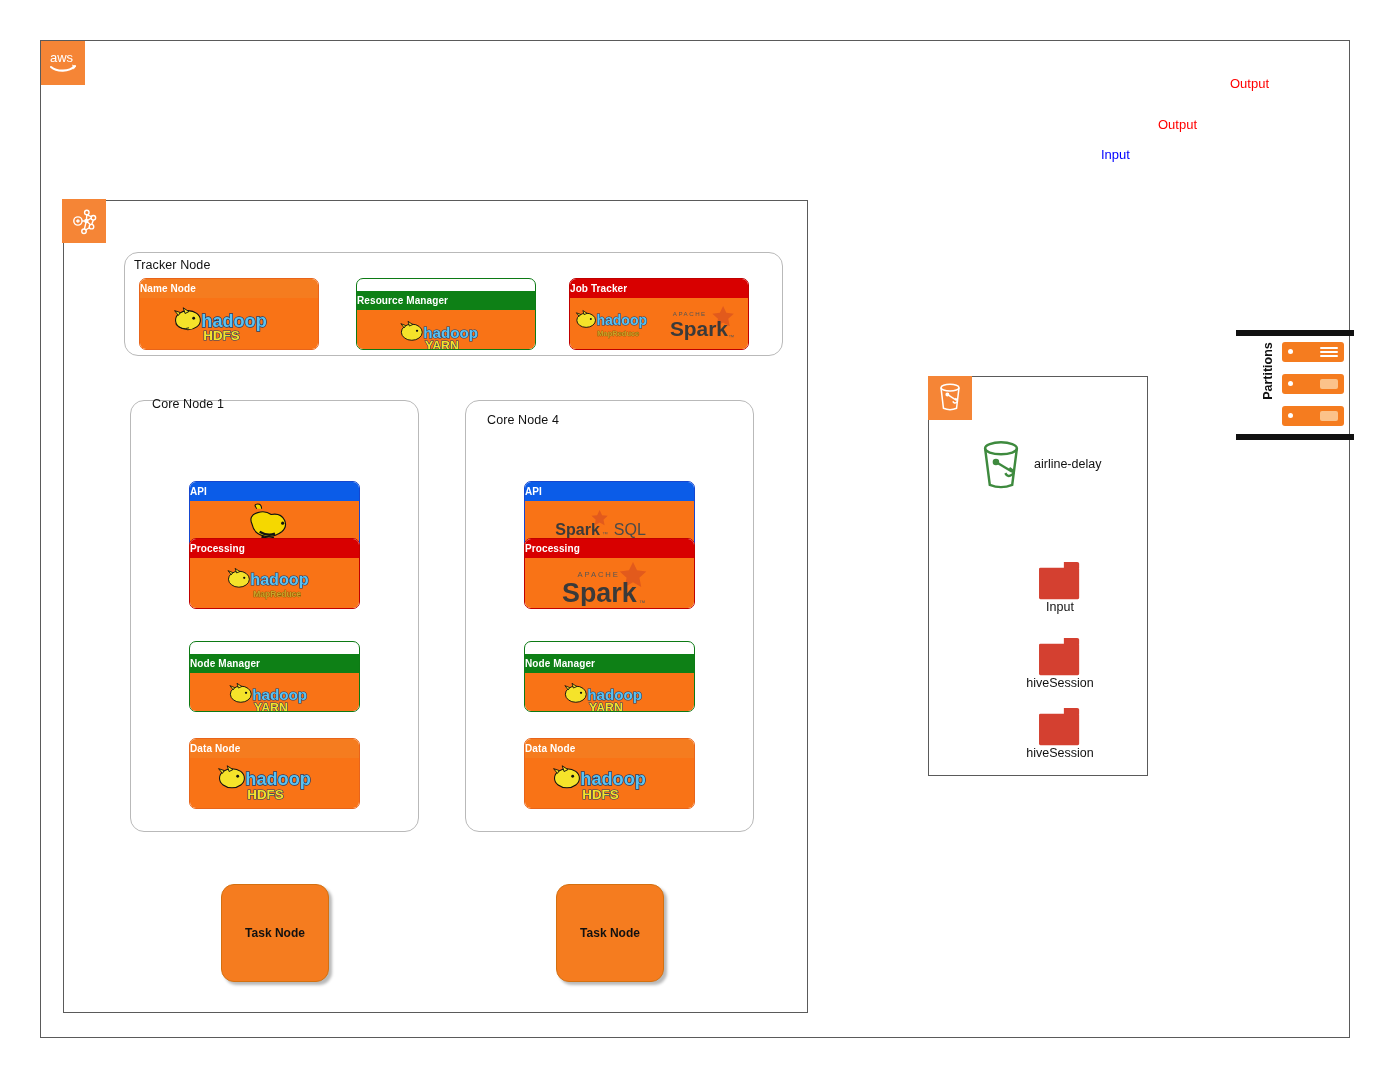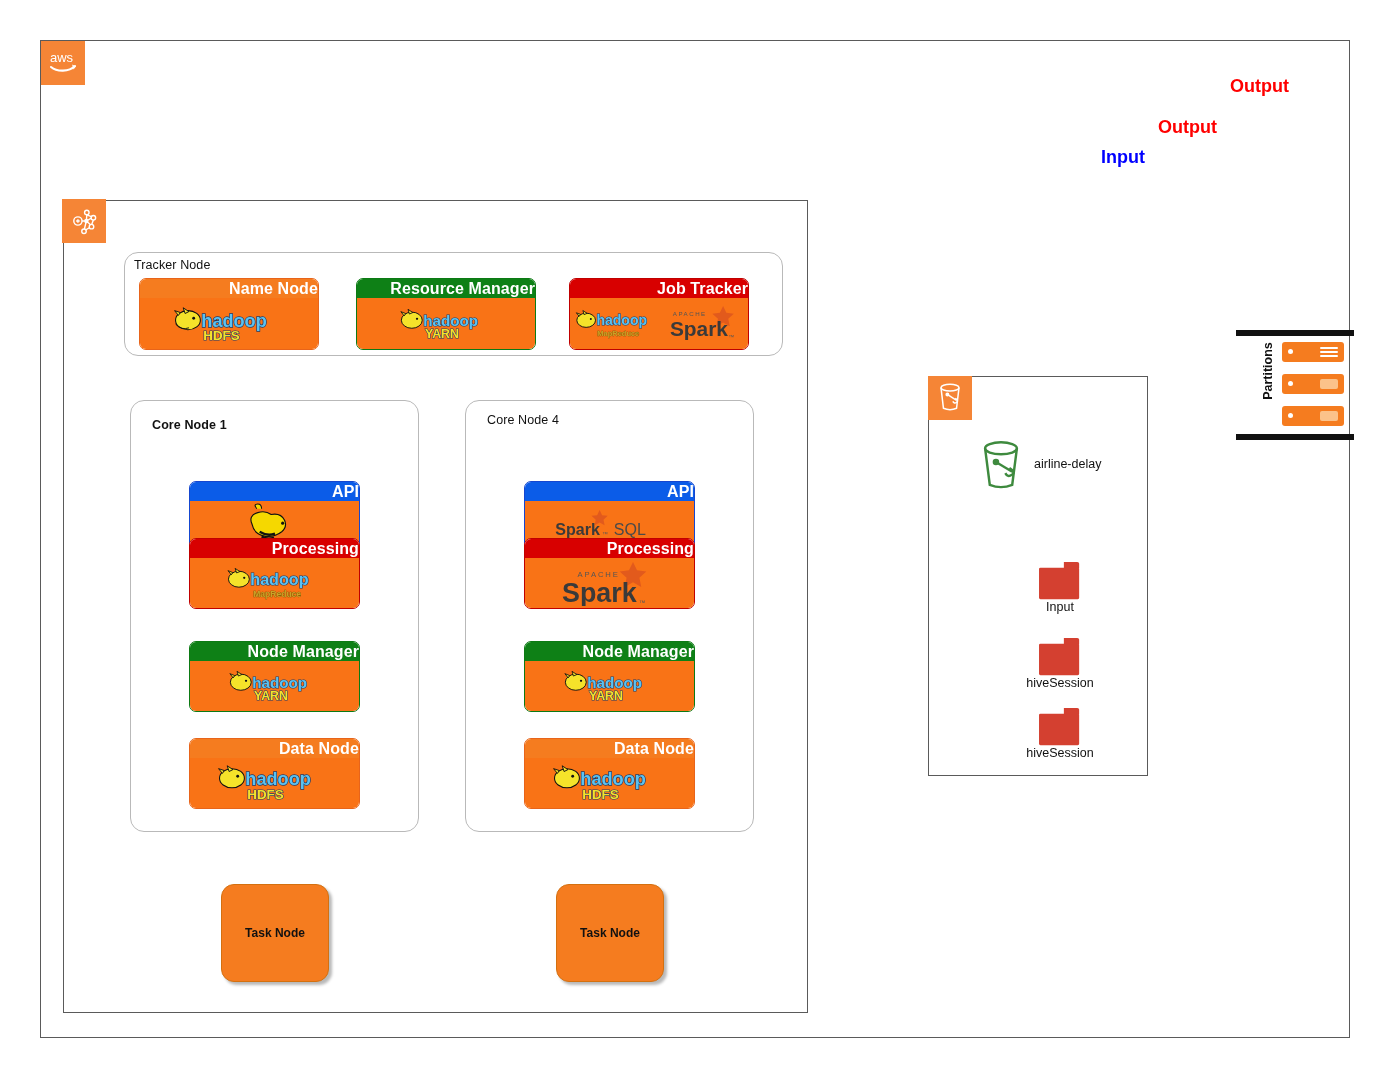--- a/index.html
+++ b/index.html
@@ -18,32 +18,32 @@
   #emr-badge{left:62px;top:199px;width:44px;height:44px;background:#F58536;
              display:flex;align-items:center;justify-content:center;}
 
   
   .group{border:1px solid #b9b9b9;border-radius:14px;background:#fff;}
   .group-title{position:absolute;font-size:12.5px;color:#111;font-weight:400;letter-spacing:.1px;}
 
   #master-node{left:124px;top:252px;width:659px;height:104px;}
   #master-node-title{left:134px;top:258px;}
   #core-node-1{left:130px;top:400px;width:289px;height:432px;}
-  #core-node-1-title{left:152px;top:418px;font-weight:bold;}
+  #core-node-1-title{left:152px;top:397px;}
   #core-node-2{left:465px;top:400px;width:289px;height:432px;}
   #core-node-2-title{left:487px;top:413px;}
 
   
   .card{border-radius:7px;overflow:hidden;background:#fff;border:1px solid #999;}
-  .card .hdr{height:19px;line-height:19px;text-align:right;color:#fff;
-             font-size:16px;font-weight:bold;letter-spacing:.1px;}
+  .card .hdr{height:19px;line-height:19px;text-align:left;color:#fff;
+             font-size:10px;font-weight:bold;letter-spacing:.1px;}
   .card .body{background:#f97316;display:flex;align-items:center;justify-content:center;gap:8px;}
 
   .c-orange{border-color:#E8641A;} .c-orange .hdr{background:#F57C1F;}
-  .c-green {border-color:#0C7A14;} .c-green  .hdr{background:#0E8016;}
+  .c-green {border-color:#0C7A14;} .c-green  .hdr{background:#0E8016;margin-top:12px;}
   .c-red   {border-color:#C00000;} .c-red    .hdr{background:#D80000;}
   .c-blue  {border-color:#1546CF;margin-top:44px;} .c-blue   .hdr{background:#0B5CE8;}
 
   
   #card-name-node      {left:139px;top:278px;width:180px;height:72px;}
   #card-resource-mgr   {left:356px;top:278px;width:180px;height:72px;}
   #card-job-tracker    {left:569px;top:278px;width:180px;height:72px;}
   #card-name-node .body,#card-resource-mgr .body,#card-job-tracker .body{height:51px;}
 
   
@@ -91,21 +91,21 @@
         font-size:12.5px;font-weight:bold;color:#111;text-align:center;}
   .server{position:absolute;left:46px;width:62px;height:20px;background:#F57C1F;border-radius:3px;}
   .server .led{position:absolute;left:6px;top:7px;width:5px;height:5px;border-radius:50%;background:#fff;}
   .server .vent{position:absolute;right:6px;top:5px;width:18px;height:10px;}
   .server .vent i{display:block;height:2px;background:#fff;margin-bottom:2px;border-radius:1px;}
   .server .vent.solid{background:#FBC28A;border-radius:2px;}
   #server-1{top:12px;} #server-2{top:44px;} #server-3{top:76px;}
 
   
   #wires{position:absolute;left:0;top:0;width:1391px;height:1081px;pointer-events:none;}
-  .wire-label{position:absolute;font-size:18px;font-weight:bold;}
+  .wire-label{position:absolute;font-size:13px;font-weight:normal;}
   #label-output-1{left:1230px;top:76px;color:#FF0000;}
   #label-output-2{left:1158px;top:117px;color:#FF0000;}
   #label-input   {left:1101px;top:147px;color:#0000FF;}
 
   
   .logo-hadoop{display:block;}
 </style>
 </head>
 <body>
 

